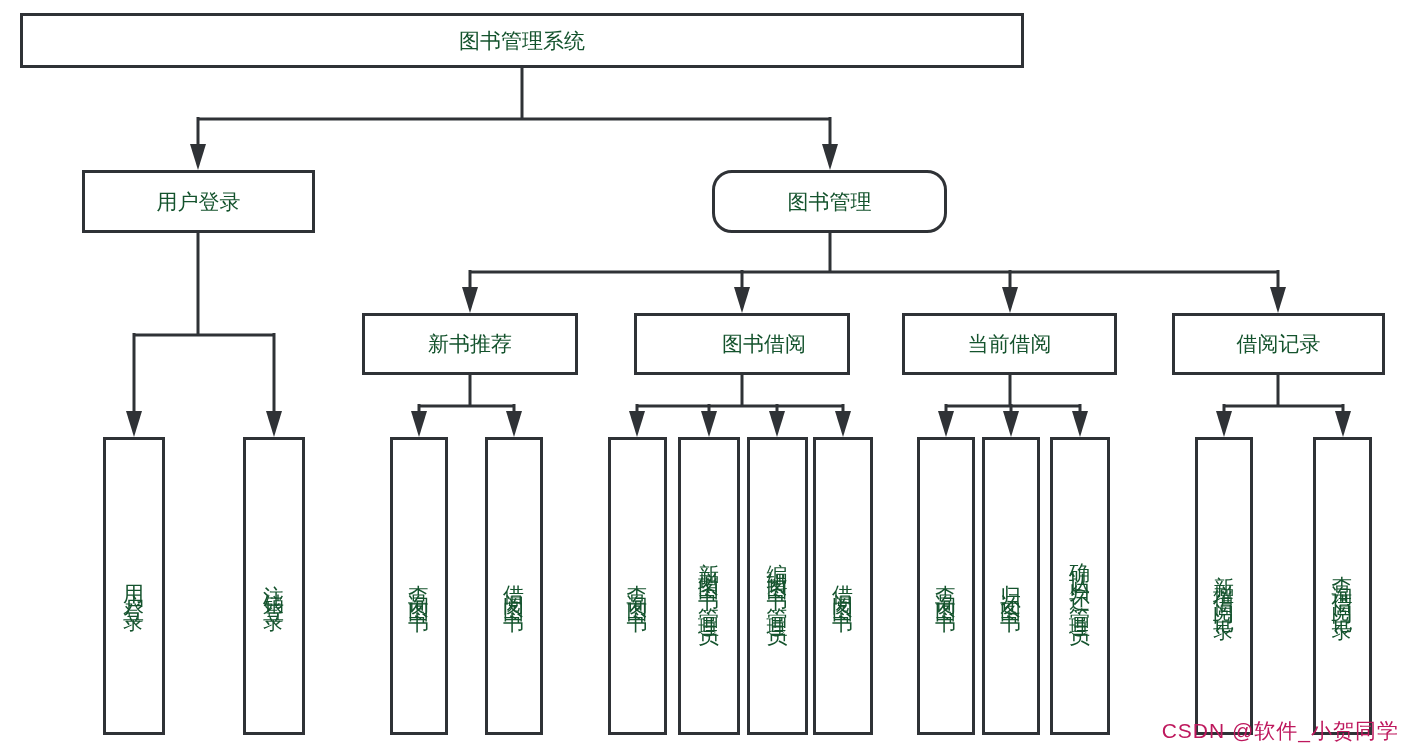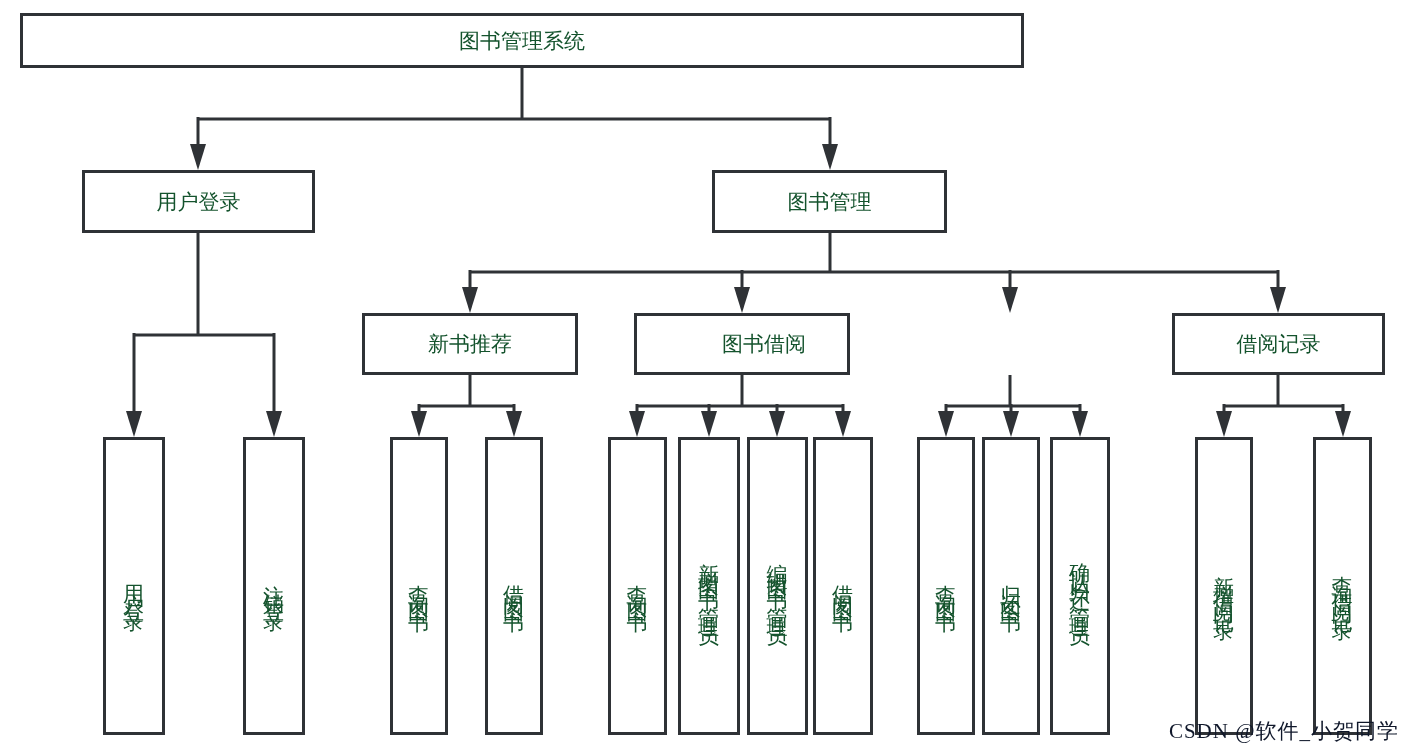--- a/index.html
+++ b/index.html
@@ -26,24 +26,23 @@
     white-space:nowrap;
   }
   #connectors{position:absolute;left:0;top:0;pointer-events:none;}
   #connectors line,#connectors polyline{stroke:#2f3236;stroke-width:3;fill:none;}
   #connectors polygon{fill:#2f3236;stroke:none;}
   .watermark{
     position:absolute;
     top:717px;
     right:6px;
     font-size:21px;
-    color:#0f172a;
+    color:#be185d;
     letter-spacing:1px;
     white-space:nowrap;
-    font-family:Liberation Serif, serif;
   }
 </style>
 </head>
 <body>
 
 <div id="stage">
 
   <svg id="connectors" width="1405" height="747" viewBox="0 0 1405 747" aria-hidden="true">
 
     <line x1="522" y1="68" x2="522" y2="119"></line>
@@ -102,24 +101,25 @@
     <line x1="1224" y1="406" x2="1343" y2="406"></line>
     <line x1="1224" y1="404" x2="1224" y2="419"></line>
     <polygon points="1216,411 1232,411 1224,437"></polygon>
     <line x1="1343" y1="404" x2="1343" y2="419"></line>
     <polygon points="1335,411 1351,411 1343,437"></polygon>
   </svg>
 
   <div class="box" style="left:20px;top:13px;width:1004px;height:55px;">图书管理系统</div>
 
   <div class="box" style="left:82px;top:170px;width:233px;height:63px;">用户登录</div>
-  <div class="box" style="left:712px;top:170px;width:235px;height:63px;">图书管理</div>
+  <div class="box" style="left:712px;top:170px;width:235px;height:63px;border-radius:20px;">图书管理</div>
 
   <div class="box" style="left:362px;top:313px;width:216px;height:62px;">新书推荐</div>
   <div class="box" style="left:634px;top:313px;width:216px;height:62px;padding-left:44px;">图书借阅</div>
+  <div class="box" style="left:902px;top:313px;width:215px;height:62px;">当前借阅</div>
   <div class="box" style="left:1172px;top:313px;width:213px;height:62px;">借阅记录</div>
 
   <div class="box vbox" style="left:103px;top:437px;width:62px;height:298px;">
     <span class="vtext">用户登录</span>
   </div>
   <div class="box vbox" style="left:243px;top:437px;width:62px;height:298px;">
     <span class="vtext">注销登录</span>
   </div>
 
   <div class="box vbox" style="left:390px;top:437px;width:58px;height:298px;">

